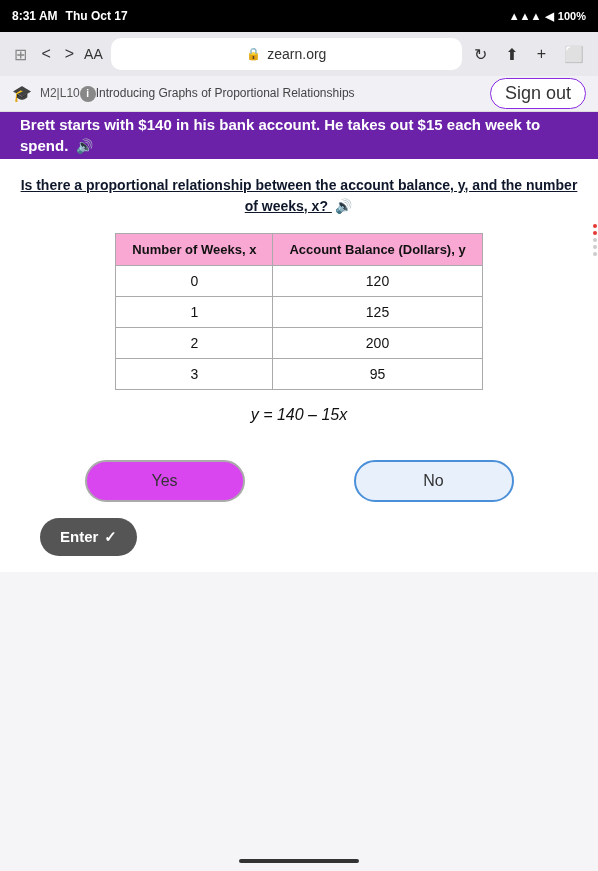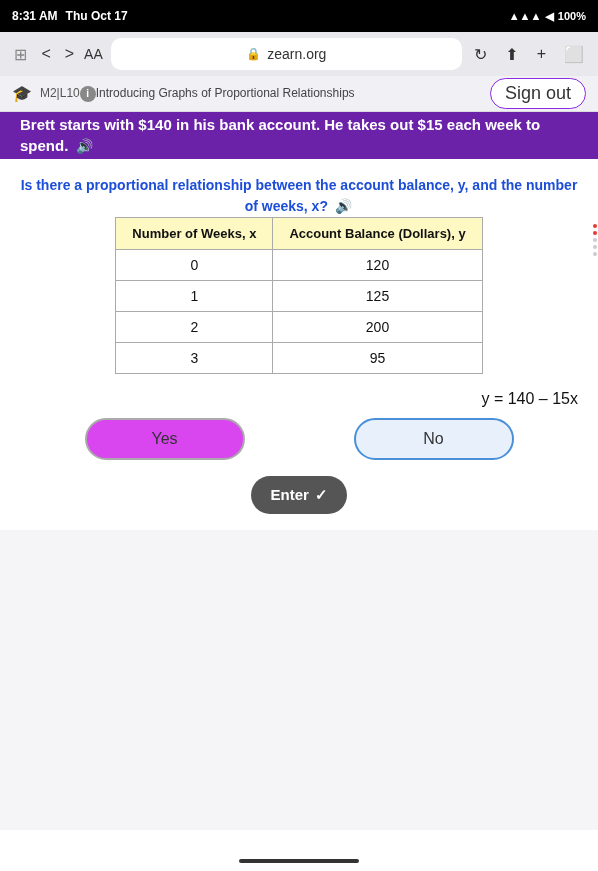--- a/index.html
+++ b/index.html
@@ -153,58 +153,61 @@
     
     .problem-body {
       padding: 16px 20px;
     }
 
     .question-text {
       font-size: 14px;
       font-weight: 700;
       text-align: center;
       line-height: 1.5;
-      color: #1d4ed8;
+      margin-bottom: 16px;
+      color: #0f172a;
+      text-decoration: underline;
     }
 
     .audio-icon {
       display: inline-block;
       margin-left: 4px;
       font-size: 14px;
       cursor: pointer;
     }
 
     
     .data-table {
       border-collapse: collapse;
       margin: 0 auto 16px auto;
       min-width: 340px;
     }
     .data-table th {
-      background: #fef9c3;
+      background: #f9a8d4;
       border: 1.5px solid #aaa;
       padding: 8px 16px;
       font-size: 13px;
       font-weight: 700;
       text-align: center;
       color: #111;
     }
     .data-table td {
       border: 1.5px solid #aaa;
       padding: 7px 16px;
       font-size: 14px;
       text-align: center;
       color: #111;
     }
 
     
     .equation-area {
-      text-align: right;
+      text-align: center;
       font-size: 16px;
-      margin-bottom: 10px;
+      font-style: italic;
+      margin-bottom: 36px;
       color: #111;
     }
 
     
     .answer-buttons {
       display: flex;
       justify-content: space-around;
       align-items: center;
       margin-bottom: 16px;
       padding: 0 10px;
@@ -222,21 +225,21 @@
       text-align: center;
     }
     .answer-btn.selected {
       border-color: #4a90d9;
       background: #e8f0fb;
     }
 
     
     .enter-btn-wrap {
       display: flex;
-      justify-content: center;
+      justify-content: flex-start;
       padding: 0 20px;
     }
     .enter-btn {
       background: #555;
       color: #fff;
       border: none;
       border-radius: 20px;
       padding: 10px 20px;
       font-size: 15px;
       font-weight: 600;

